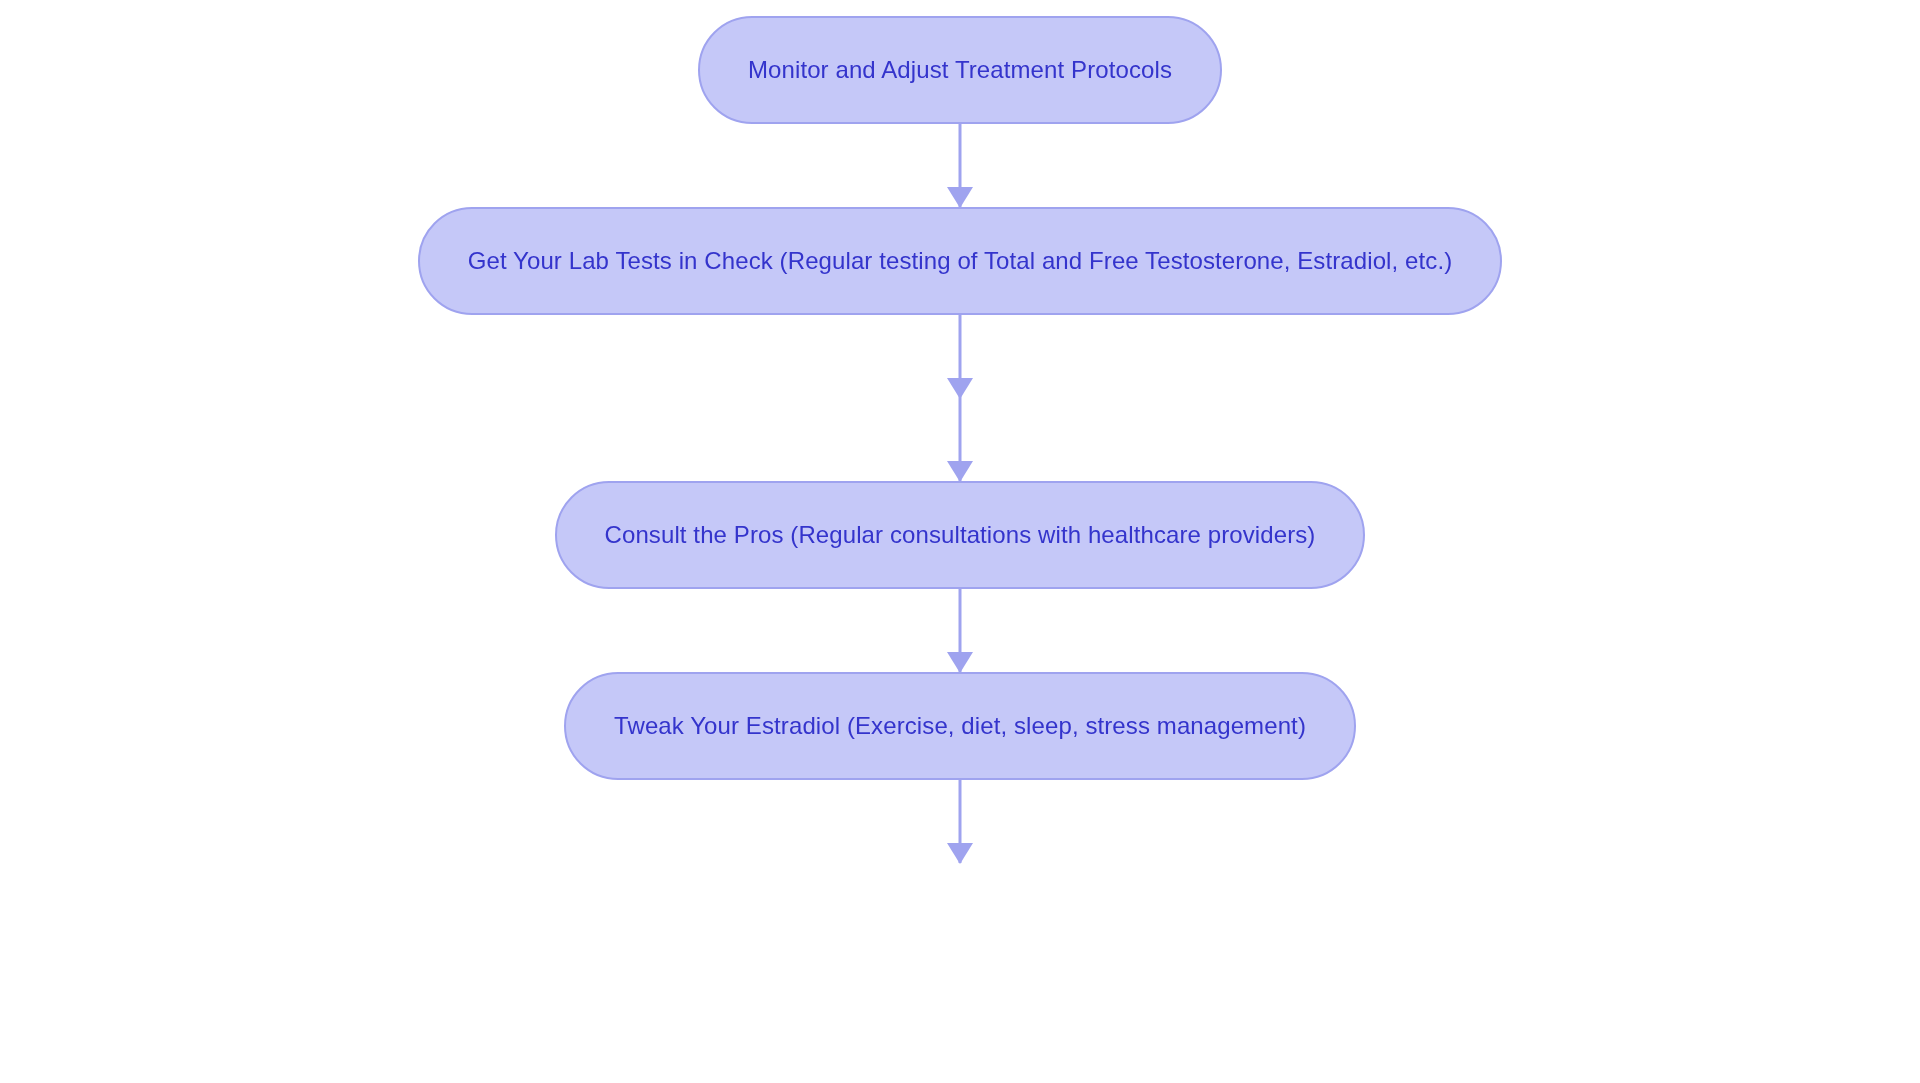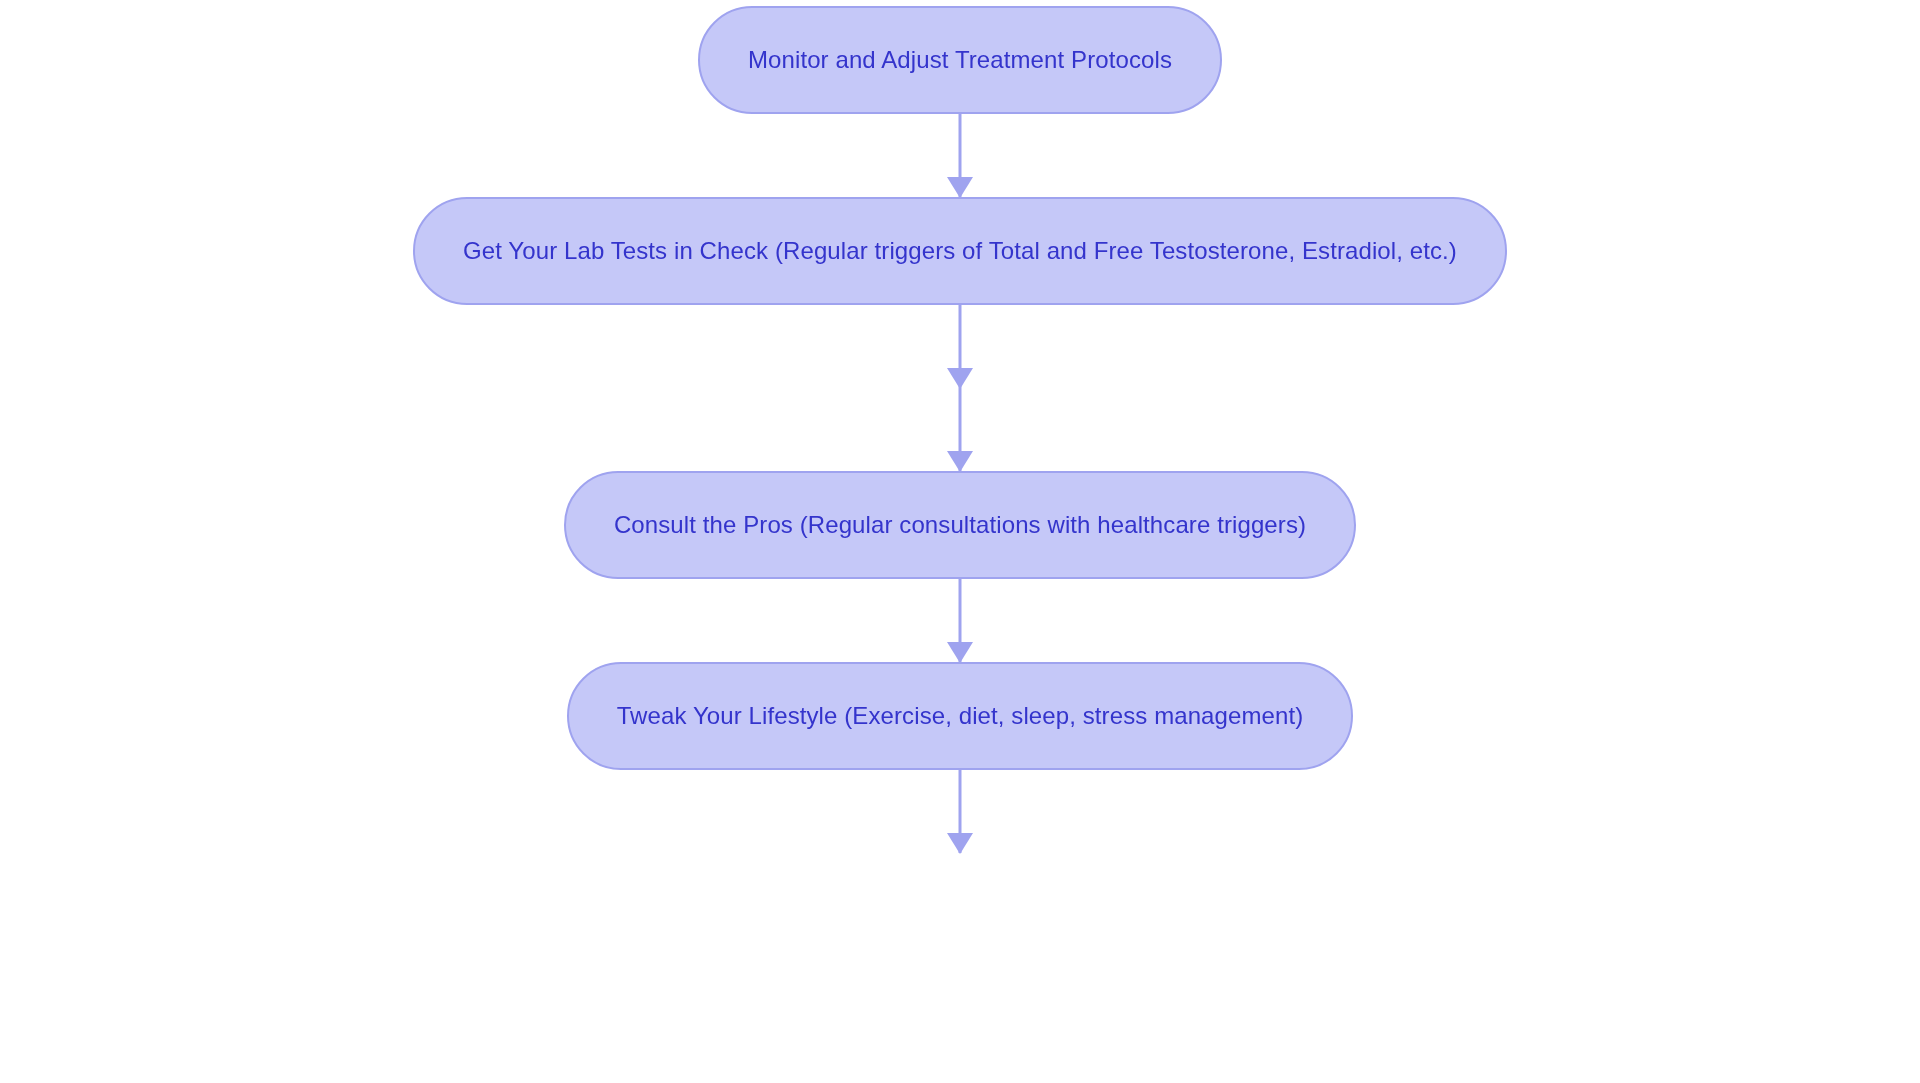--- a/index.html
+++ b/index.html
@@ -17,21 +17,21 @@
 
   #flow-root {
     width: 1920px;
     height: 1083px;
     position: relative;
     background: #ffffff;
     display: flex;
     flex-direction: column;
     align-items: center;
     box-sizing: border-box;
-    padding-top: 6px;
+    padding-top: 16px;
   }
 
   .node {
     box-sizing: border-box;
     background: #c5c8f8;
     border: 2px solid #9fa3ef;
     border-radius: 999px;
     color: #3434cc;
     display: flex;
     align-items: center;
@@ -89,45 +89,45 @@
   <div class="node">
     <span class="node-label">Monitor and Adjust Treatment Protocols</span>
   </div>
 
   <div class="connector">
     <span class="stem"></span>
     <span class="head"></span>
   </div>
 
   <div class="node">
-    <span class="node-label">Get Your Lab Tests in Check (Regular triggers of Total and Free Testosterone, Estradiol, etc.)</span>
+    <span class="node-label">Get Your Lab Tests in Check (Regular testing of Total and Free Testosterone, Estradiol, etc.)</span>
   </div>
 
   <div class="connector">
     <span class="stem"></span>
     <span class="head"></span>
   </div>
 
 
   <div class="connector">
     <span class="stem"></span>
     <span class="head"></span>
   </div>
 
   <div class="node">
-    <span class="node-label">Consult the Pros (Regular consultations with healthcare triggers)</span>
+    <span class="node-label">Consult the Pros (Regular consultations with healthcare providers)</span>
   </div>
 
   <div class="connector">
     <span class="stem"></span>
     <span class="head"></span>
   </div>
 
   <div class="node">
-    <span class="node-label">Tweak Your Lifestyle (Exercise, diet, sleep, stress management)</span>
+    <span class="node-label">Tweak Your Estradiol (Exercise, diet, sleep, stress management)</span>
   </div>
 
   <div class="connector">
     <span class="stem"></span>
     <span class="head"></span>
   </div>
 
 
 </div>
 

